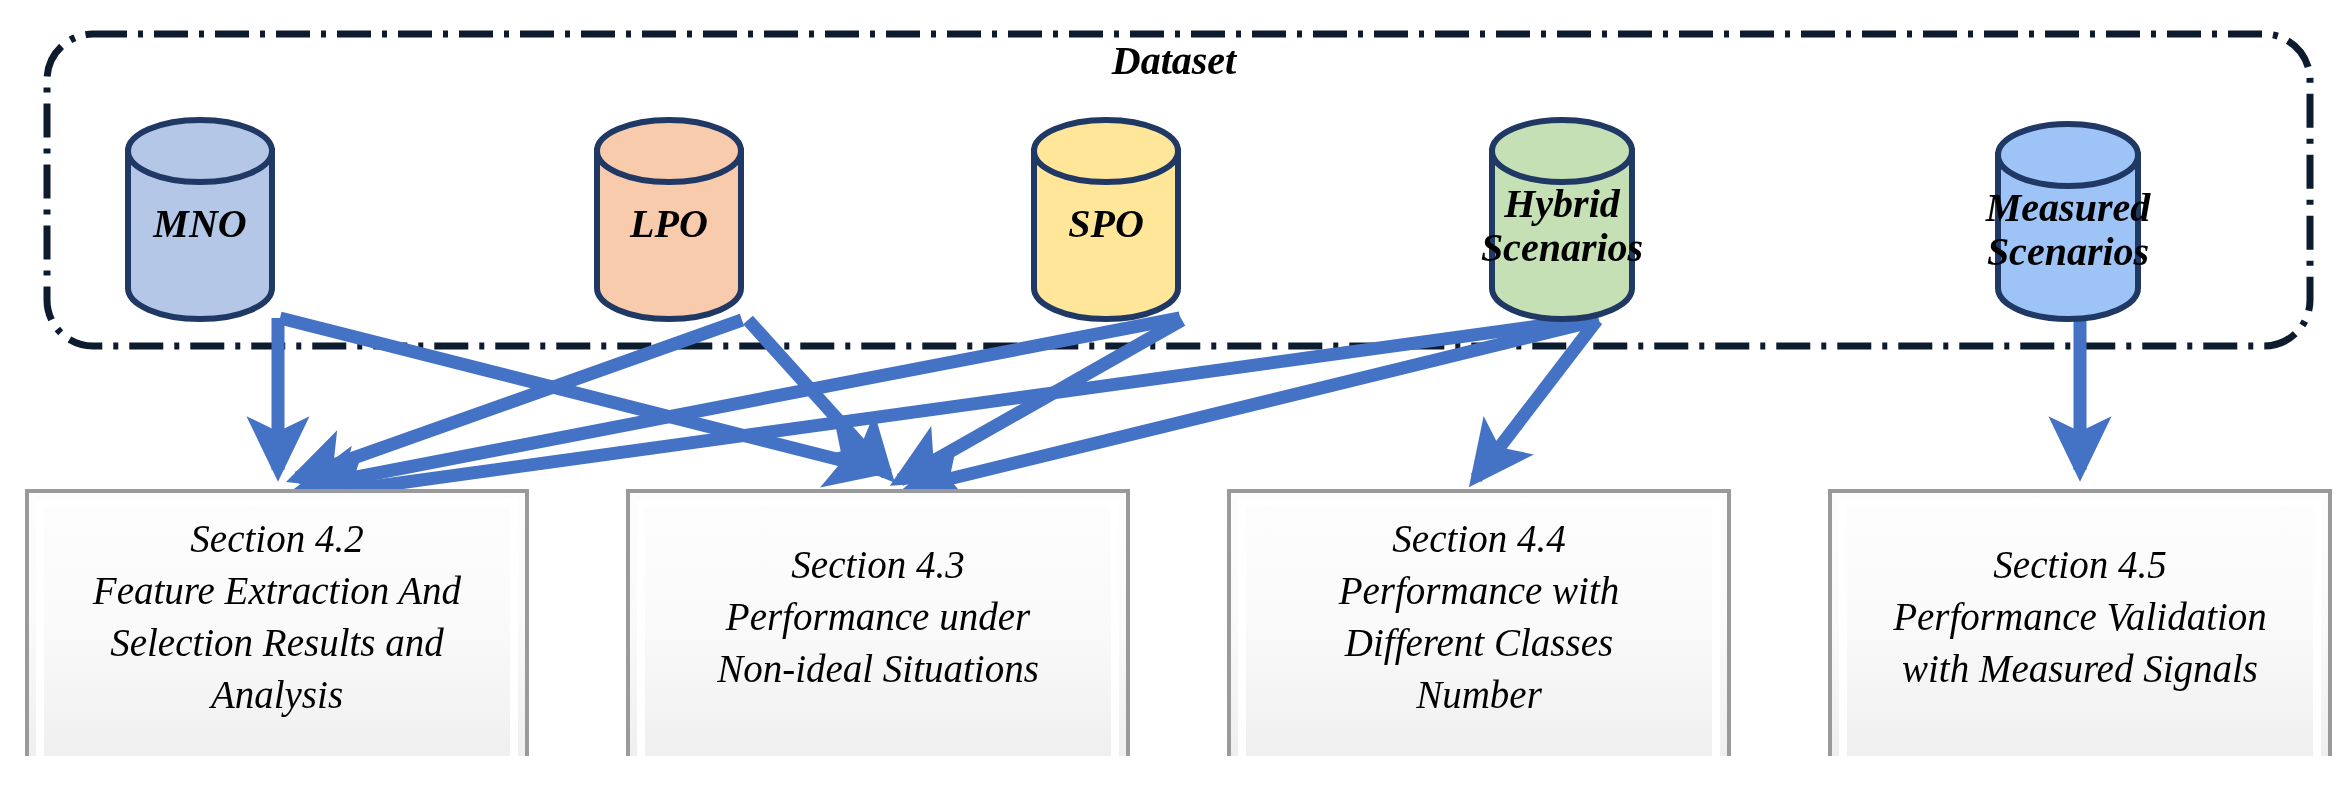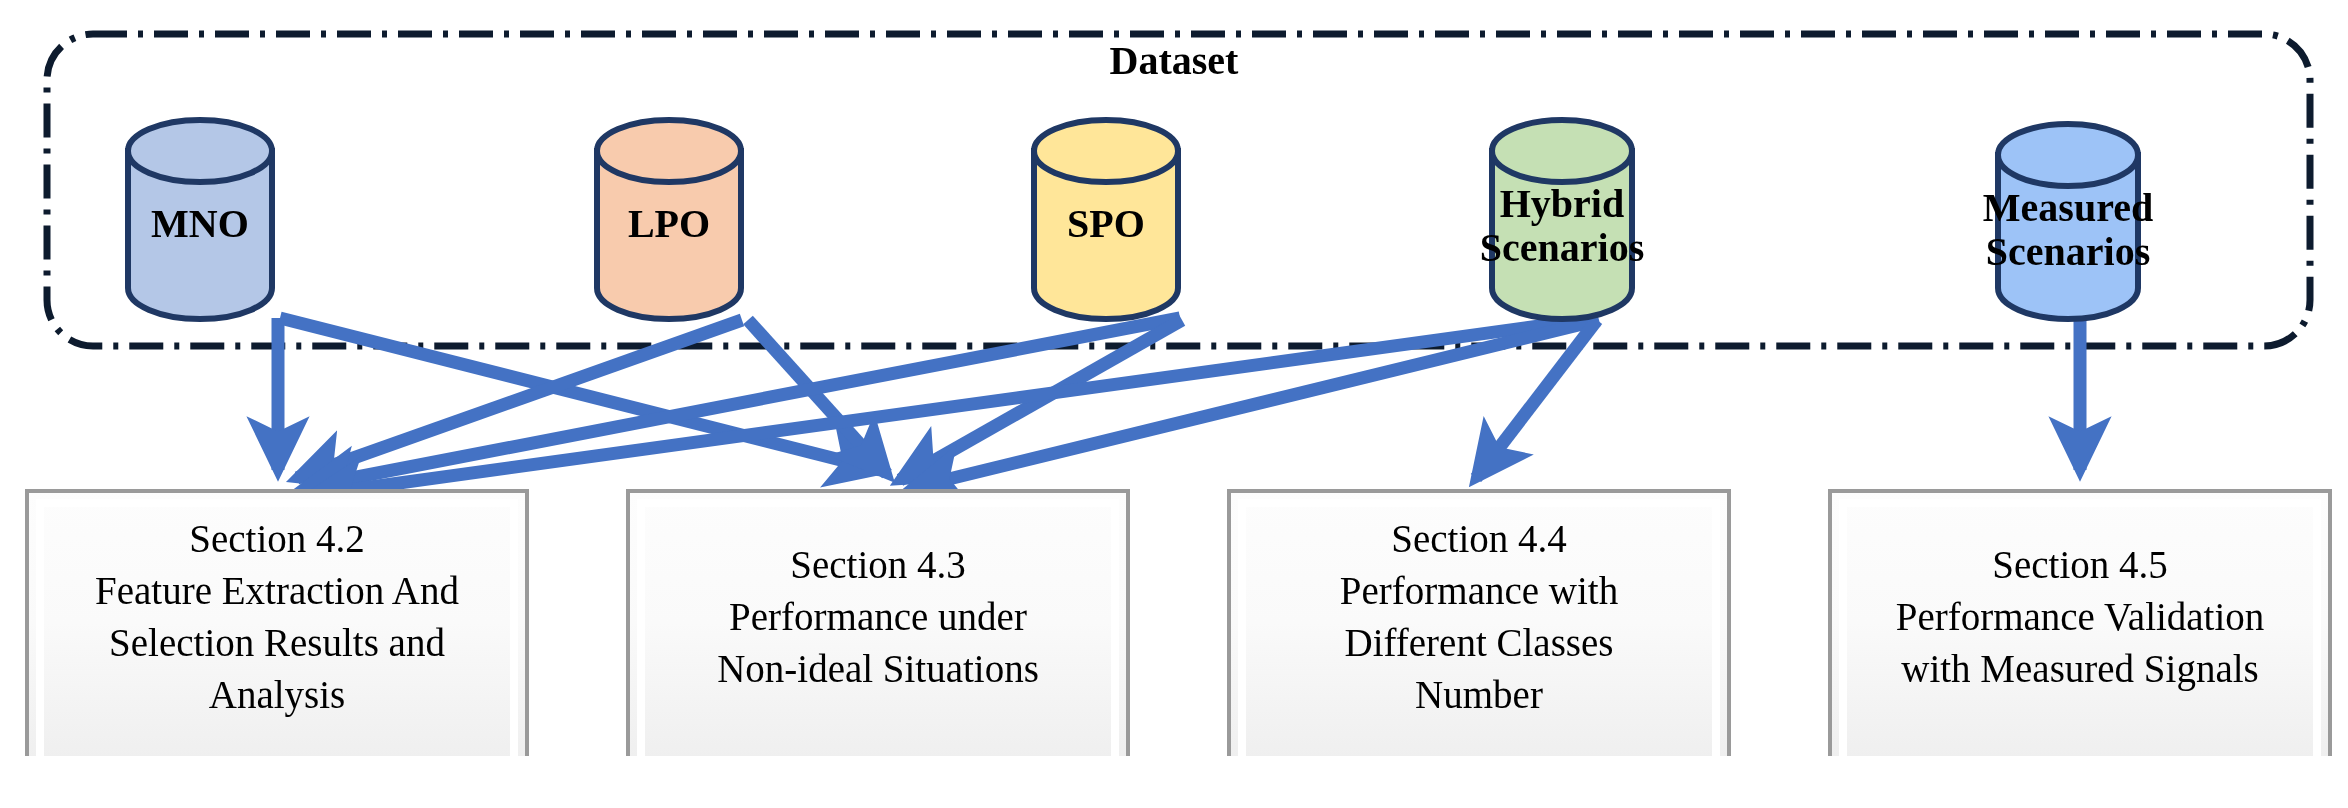--- a/index.html
+++ b/index.html
@@ -7,20 +7,21 @@
     padding: 0;
     background: #ffffff;
   }
   #stage {
     position: relative;
     width: 2348px;
     height: 756px;
     background: #ffffff;
     overflow: hidden;
     font-family: "Liberation Serif", "DejaVu Serif", serif;
+    font-style: italic;
   }
   #diagram-svg {
     position: absolute;
     left: 0;
     top: 0;
     width: 2348px;
     height: 808px;
   }
   .cyl-label {
     font-family: "Liberation Serif", "DejaVu Serif", serif;

